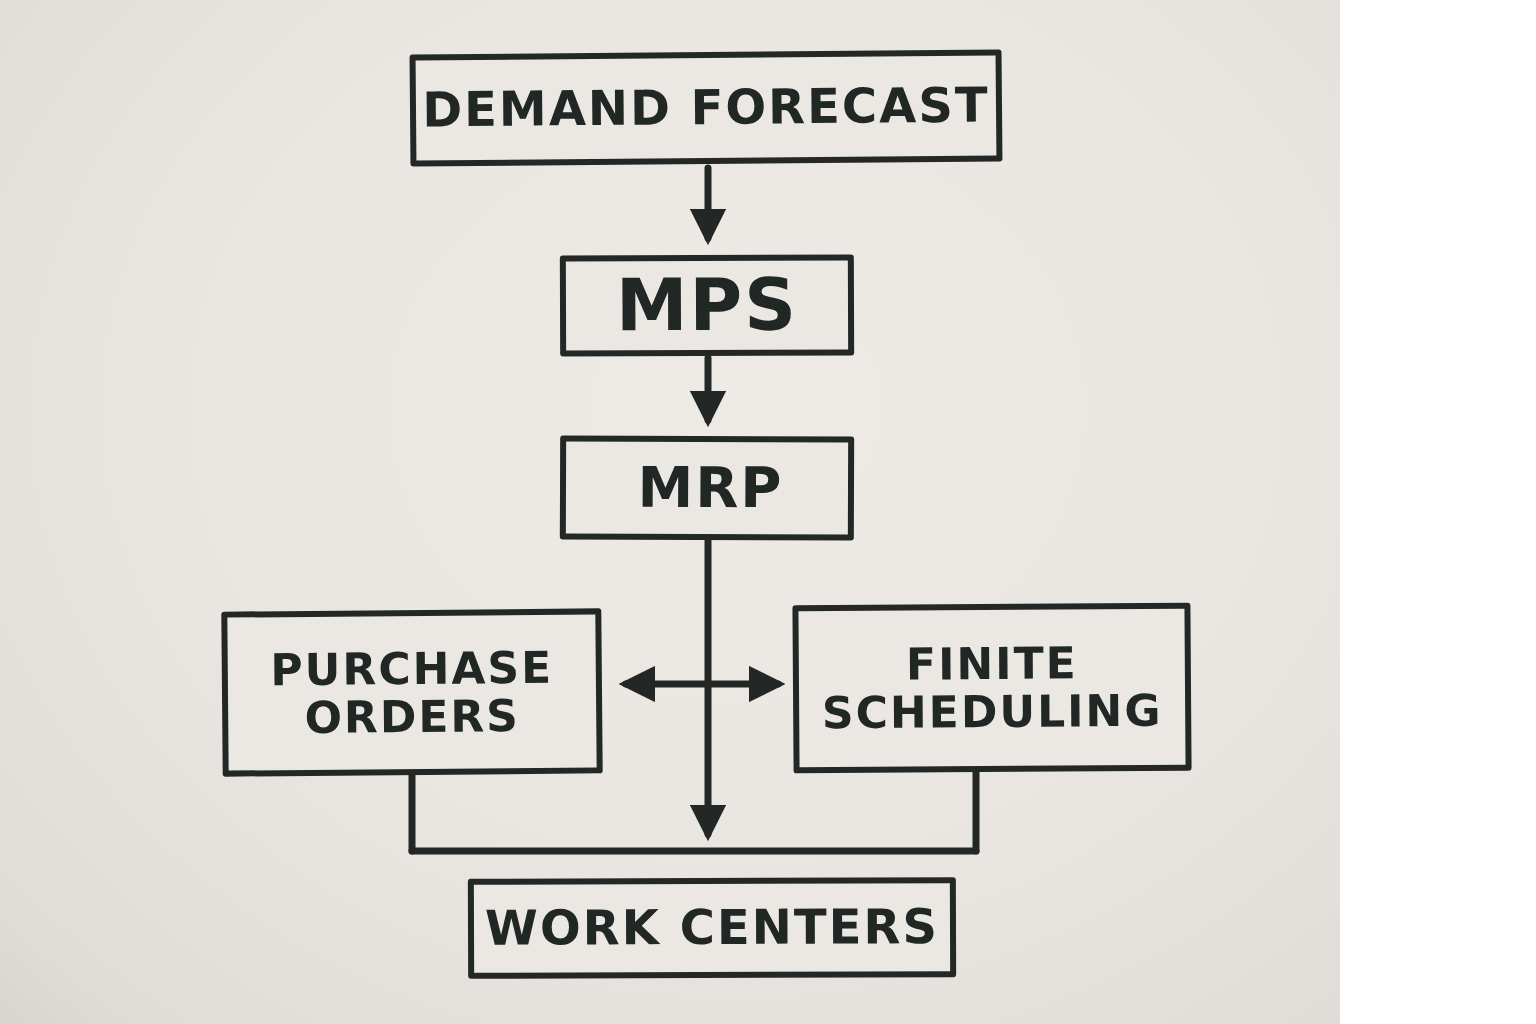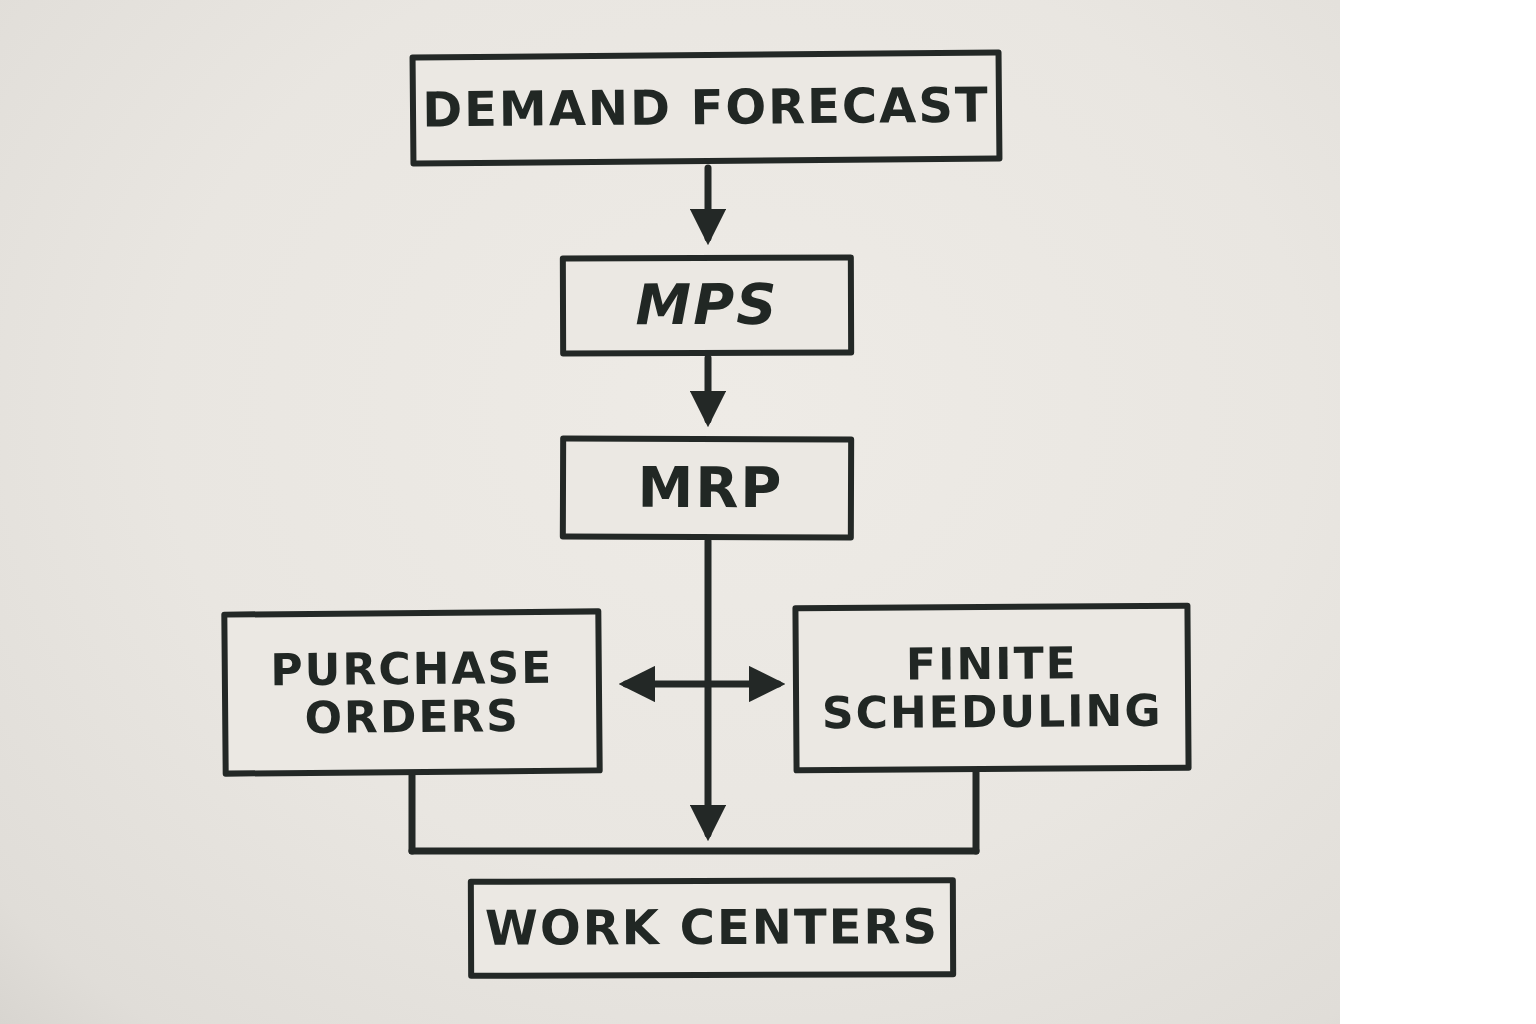--- a/index.html
+++ b/index.html
@@ -53,21 +53,21 @@
     line-height: 1.08;
     white-space: pre-line;
     user-select: none;
   }
 
   
   #node-demand-forecast { left: 410px; top: 52px;  width: 592px; height: 112px; transform: rotate(-0.5deg); }
   #node-demand-forecast .node-label { font-size: 48px; }
 
   #node-mps { left: 560px; top: 255px; width: 294px; height: 101px; transform: rotate(-0.2deg); }
-  #node-mps .node-label { font-size: 56px; font-style: italic; }
+  #node-mps .node-label { font-size: 72px; }
 
   #node-mrp { left: 560px; top: 436px; width: 294px; height: 104px; transform: rotate(0.2deg); }
   #node-mrp .node-label { font-size: 56px; margin-left: 7px; }
 
   #node-purchase-orders { left: 222px; top: 610px; width: 380px; height: 165px; transform: rotate(-0.5deg); }
   #node-purchase-orders .node-label { font-size: 44px; }
 
   #node-finite-scheduling { left: 793px; top: 604px; width: 398px; height: 168px; transform: rotate(-0.4deg); }
   #node-finite-scheduling .node-label { font-size: 44px; }
 

